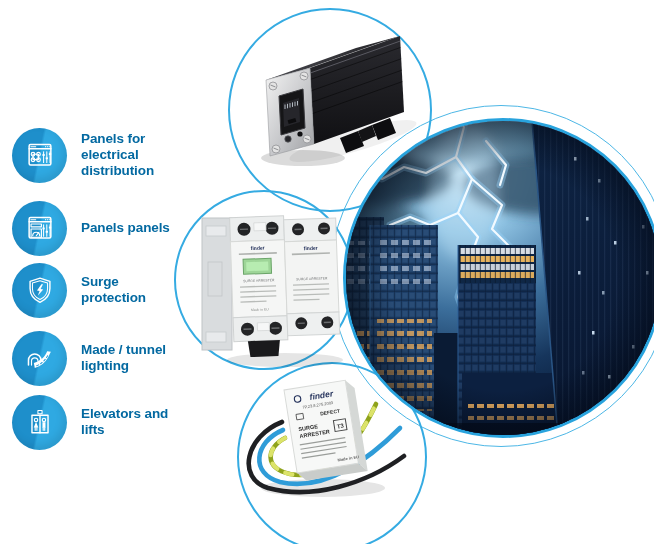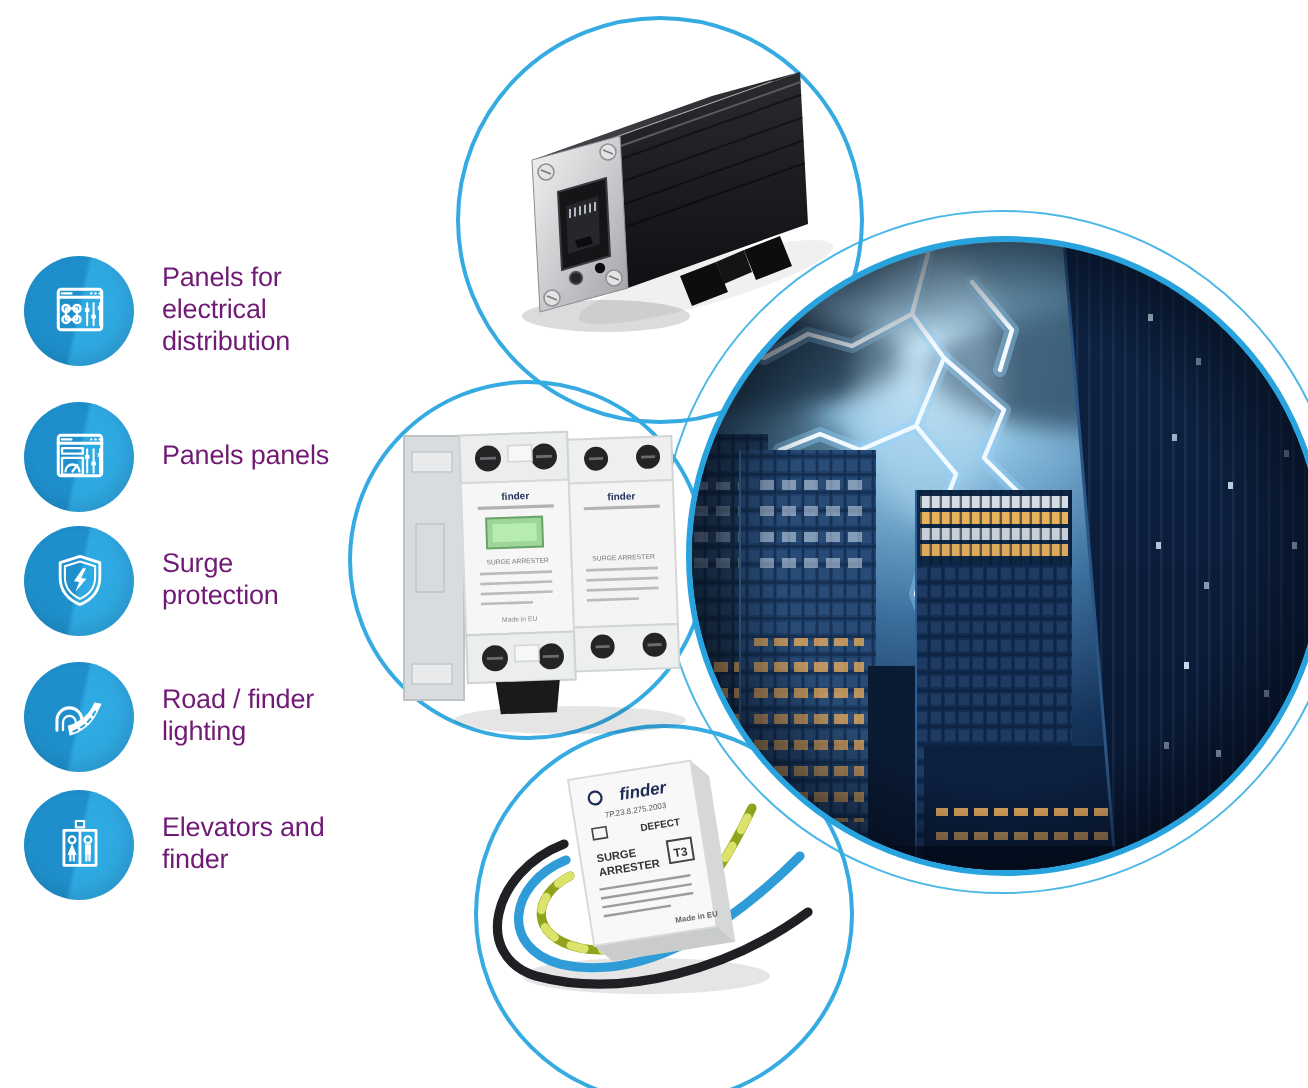--- a/index.html
+++ b/index.html
@@ -4,21 +4,21 @@
 <style>
   html,body{margin:0;padding:0;background:#fff;}
   .stage{position:relative;width:654px;height:544px;background:#fff;overflow:hidden;
          font-family:"Liberation Sans",sans-serif;}
   
   .cat{position:absolute;left:12px;display:flex;align-items:center;gap:14px;height:56px;}
   .cat-icon{width:55px;height:55px;border-radius:50%;flex:0 0 55px;
             background:linear-gradient(102deg,#1e8fcb 48%,#2fa9e2 52%);
             display:flex;align-items:center;justify-content:center;
             box-shadow:inset -3px -4px 8px rgba(0,0,0,.10);}
-  .cat-label{color:#701a75;font-size:13.5px;line-height:16px;font-weight:400;
+  .cat-label{color:#0369a1;font-size:13.5px;line-height:16px;font-weight:700;
              letter-spacing:-.1px;white-space:pre-line;width:132px;}
   
   .ring{position:absolute;border:2px solid #35abe2;border-radius:50%;background:transparent;}
   #ring-top{left:228px;top:8px;width:200px;height:200px;}
   #ring-mid{left:174px;top:190px;width:176px;height:176px;}
   #ring-bottom{left:237px;top:362px;width:186px;height:186px;}
   #ring-outer{left:330px;top:105px;width:340px;height:340px;border-width:1.5px;border-color:#4db7e6;}
   #photo-circle{position:absolute;left:343px;top:118px;width:314px;height:314px;border-radius:50%;
                 overflow:hidden;border:3px solid #29a3dd;background:#0a1f3d;}
   .product-svg{position:absolute;}
@@ -96,42 +96,42 @@
 
   <div class="cat" style="top:330px">
     <div class="cat-icon">
       <svg viewBox="0 0 36 36" width="34" height="34" fill="none" stroke="#fff" stroke-width="1.6" stroke-linecap="round" stroke-linejoin="round">
         <path d="M5.8,25.5 v-5.2 a6.6,6.6 0 0 1 13.2,0 v0.8"></path>
         <path d="M9,25.5 v-4.2 a3.4,3.4 0 0 1 6.8,0" stroke-width="1.2"></path>
         <path d="M12.5,28.5 C19,26.5 23.5,23 26.5,17.5 L29.5,11.5 L25.6,10.8 C23.2,16.5 19.5,20.5 11.5,23.2 Z" fill="#fff" stroke="none"></path>
         <path d="M14.5,26.2 C20,24 23.8,20.3 27,13.8" stroke="#2aa0dc" stroke-width="1.1" stroke-dasharray="2.2 2.4" fill="none"></path>
       </svg>
     </div>
-    <div class="cat-label">Road / finder
+    <div class="cat-label">Made / tunnel
 lighting</div>
   </div>
 
   <div class="cat" style="top:394px">
     <div class="cat-icon">
       <svg viewBox="0 0 36 36" width="34" height="34" fill="none" stroke="#fff" stroke-width="1.5" stroke-linecap="round" stroke-linejoin="round">
         <rect x="9.5" y="10.8" width="17" height="18.5"></rect>
         <line x1="18" y1="10.8" x2="18" y2="29.3"></line>
         <rect x="15.8" y="5.8" width="4.4" height="3.4" stroke-width="1.1"></rect>
         <circle cx="13.8" cy="15.8" r="1.8" stroke-width="1.2"></circle>
         <path d="M11.4,23.8 L13.8,17.8 L16.2,23.8 Z" fill="#fff" stroke="none"></path>
         <line x1="12.9" y1="23.8" x2="12.9" y2="26.8" stroke-width="1.2"></line>
         <line x1="14.7" y1="23.8" x2="14.7" y2="26.8" stroke-width="1.2"></line>
         <circle cx="22.2" cy="15.8" r="1.8" stroke-width="1.2"></circle>
         <rect x="20.6" y="18.2" width="3.2" height="5.4" fill="#fff" stroke="none"></rect>
         <line x1="21.4" y1="23.6" x2="21.4" y2="26.8" stroke-width="1.2"></line>
         <line x1="23" y1="23.6" x2="23" y2="26.8" stroke-width="1.2"></line>
       </svg>
     </div>
     <div class="cat-label">Elevators and
-finder</div>
+lifts</div>
   </div>
 
   <div class="ring" id="ring-outer"></div>
   <div class="ring" id="ring-top"></div>
   <div class="ring" id="ring-mid"></div>
   <div class="ring" id="ring-bottom"></div>
 
   <div id="photo-circle" role="img" aria-label="Lightning storm striking over night-time skyscrapers">
     <svg width="314" height="314" viewBox="0 0 314 314">
       <defs>

